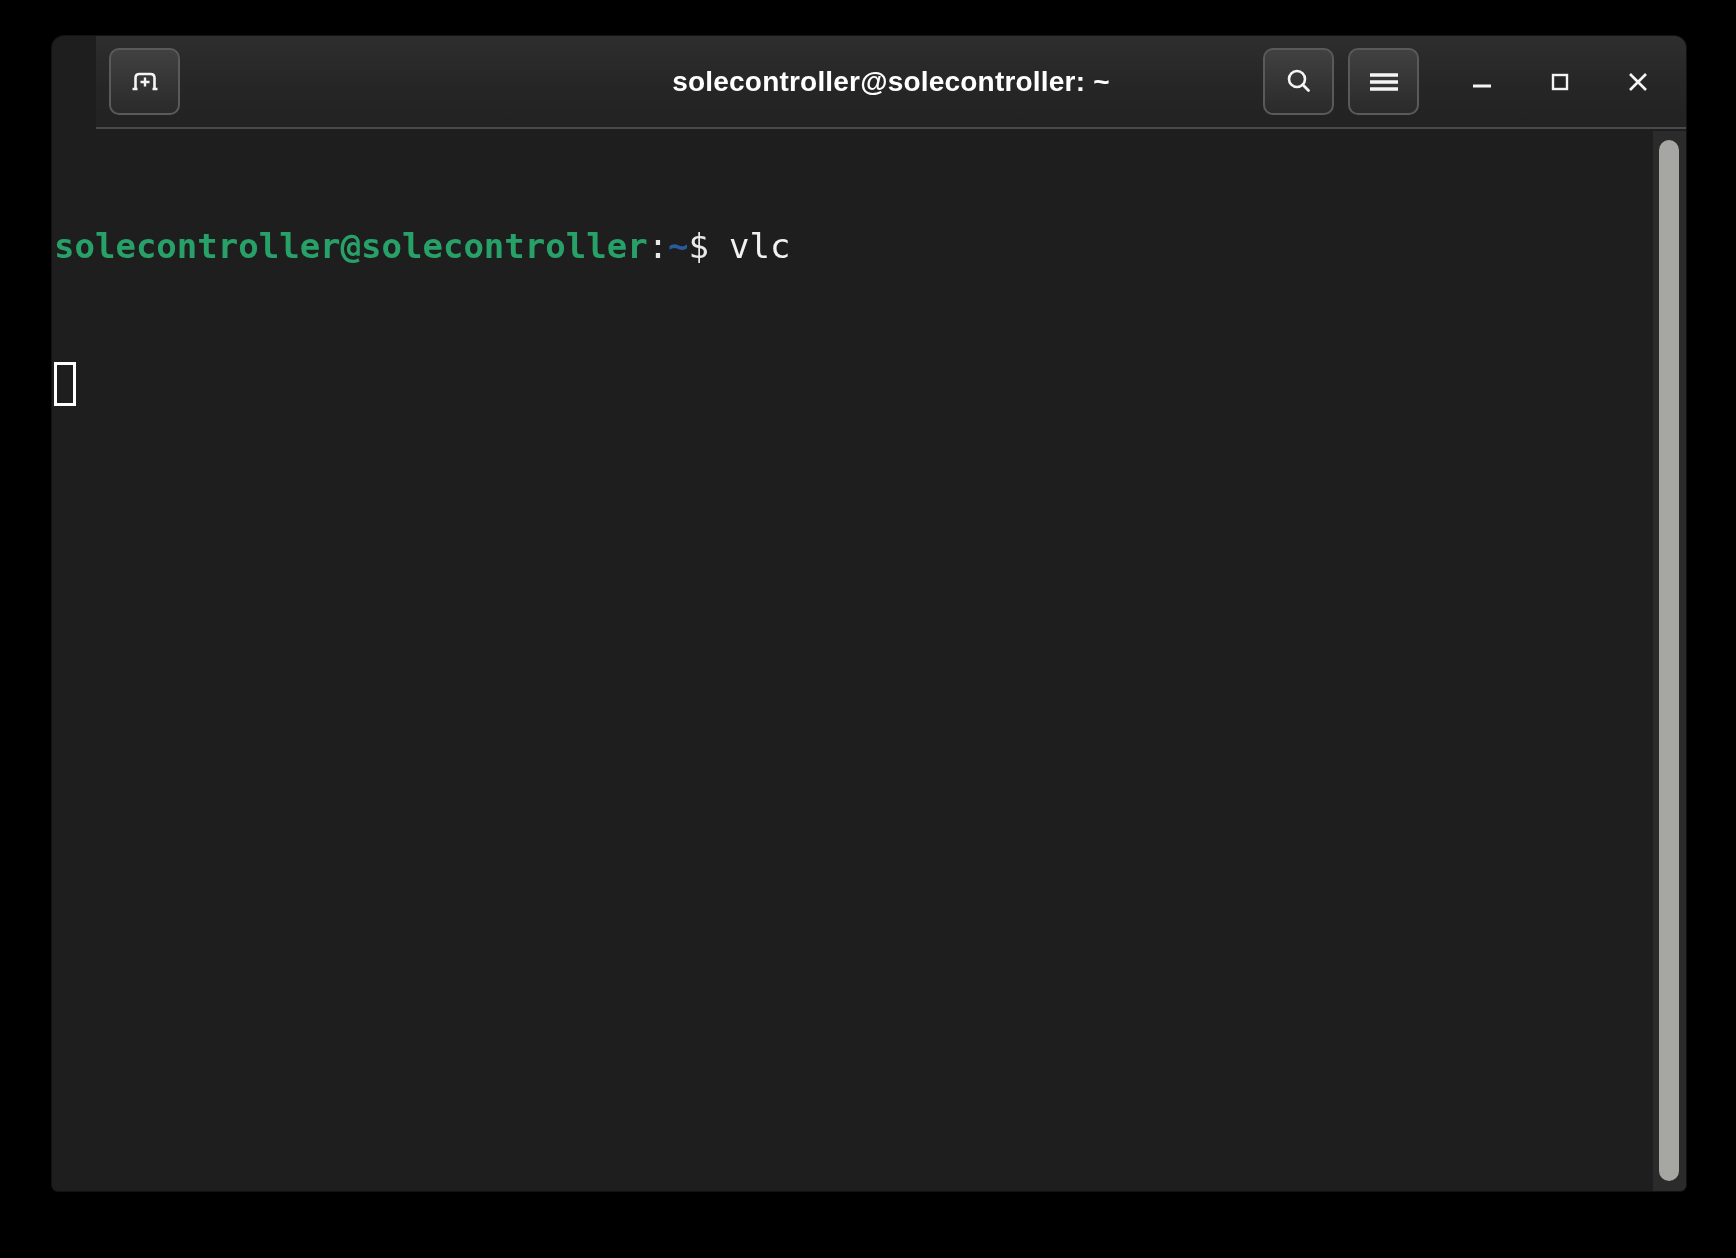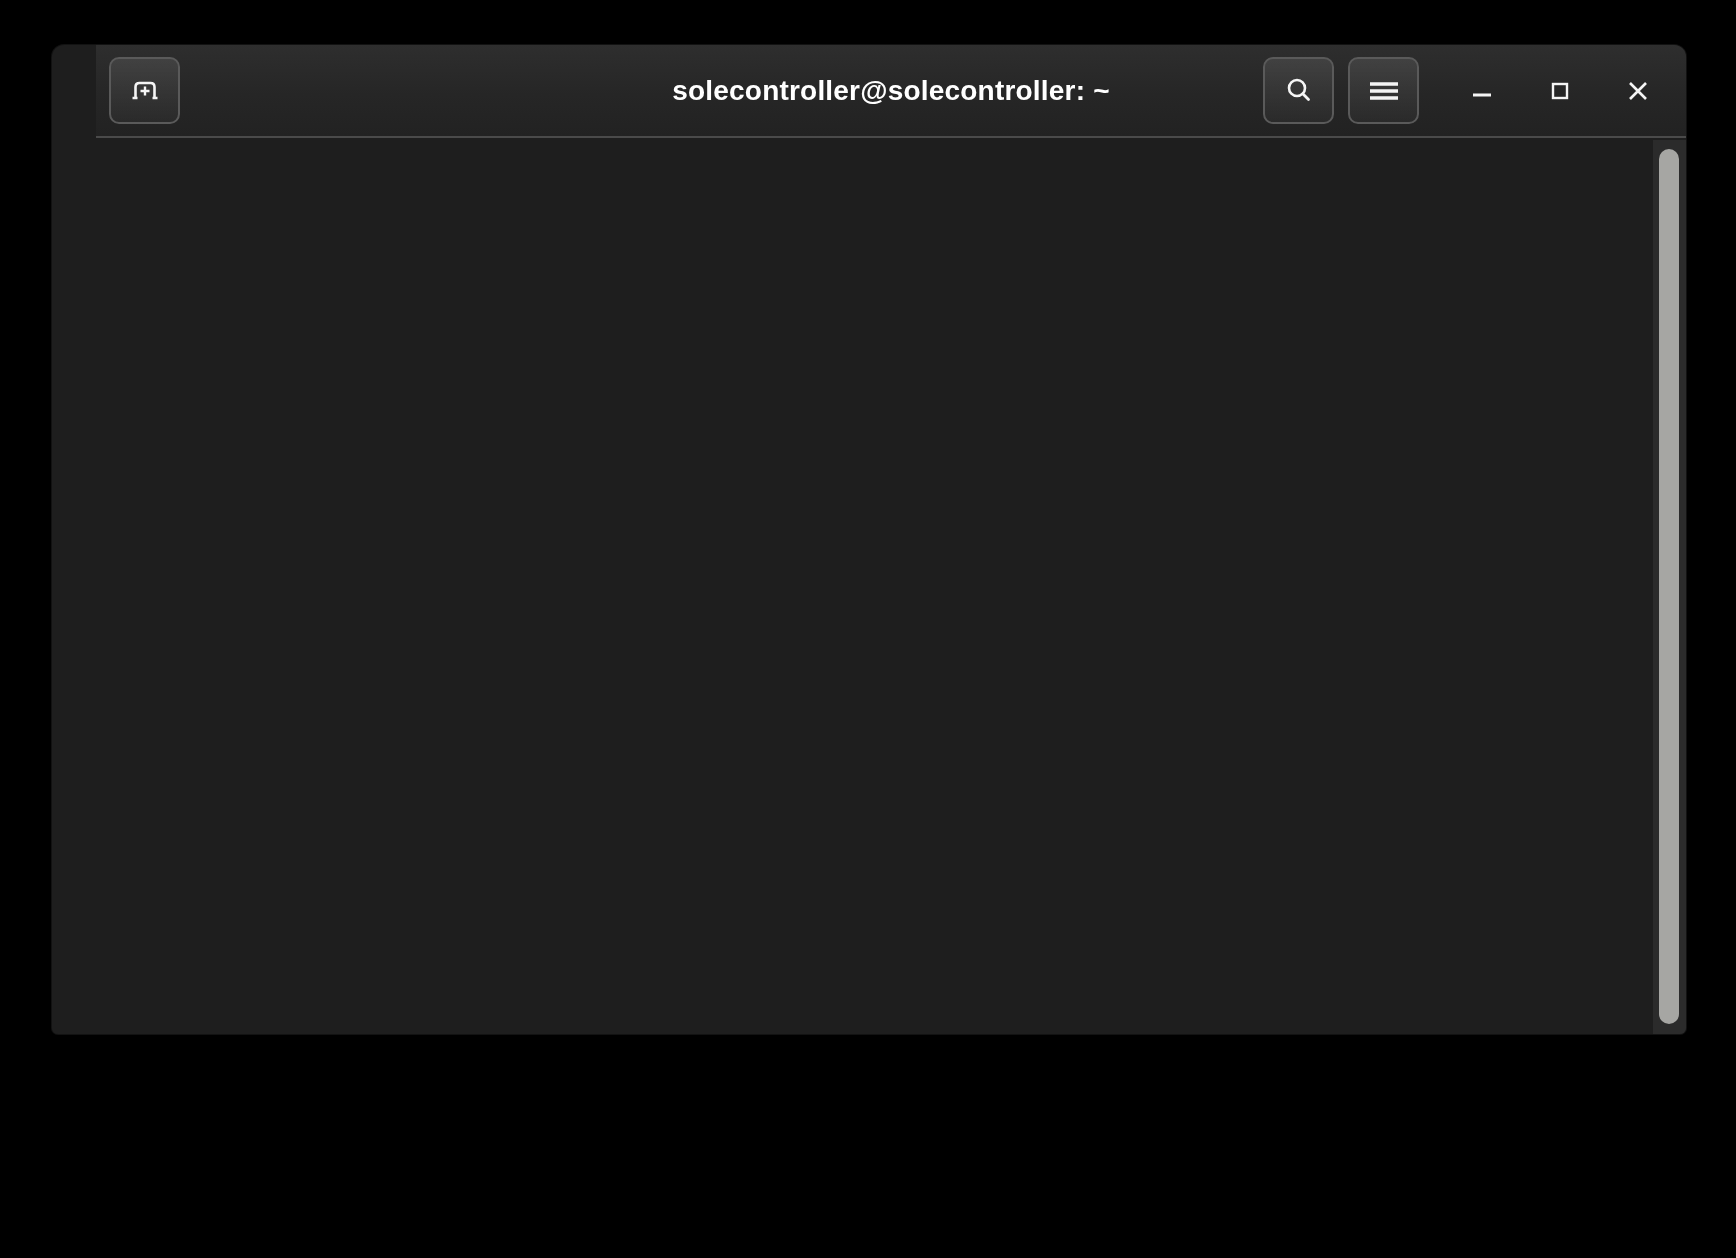--- a/index.html
+++ b/index.html
@@ -7,22 +7,22 @@
   body {
     background: #000000;
     font-family: "Liberation Sans", sans-serif;
     position: relative;
     overflow: hidden;
   }
 
   
   .window {
     position: absolute;
-    left: 52px; top: 45px;
-    width: 1634px; height: 989px;
+    left: 52px; top: 36px;
+    width: 1634px; height: 1155px;
     border-radius: 12px 12px 6px 6px;
     background: #1e1e1e;
     box-shadow: 0 0 0 1px rgba(255,255,255,0.07), 0 18px 60px rgba(0,0,0,0.85);
     overflow: hidden;
     padding-left: 44px;
   }
 
   
   .headerbar {
     position: relative;
@@ -164,20 +164,24 @@
         <div class="gap42"></div>
         <button class="wc-btn">
           <svg width="36" height="36" viewBox="0 0 36 36">
             <path class="icon-stroke" d="M10 10 L26 26 M26 10 L10 26" stroke-width="2.6"></path>
           </svg>
         </button>
       </div>
     </div>
 
     <div class="terminal">
+      <div class="term-content">
+        <div class="term-line"><span class="seg-userhost">solecontroller@solecontroller</span><span class="seg-sep">:</span><span class="seg-path">~</span><span class="seg-symbol">$</span><span class="seg-command">vlc</span></div>
+        <div class="term-line"><span class="cursor-hollow"></span></div>
+      </div>
 
       <div class="scrollbar-track">
         <div class="scrollbar-thumb"></div>
       </div>
     </div>
 
   </div>
 </div>
 
 </body></html>

